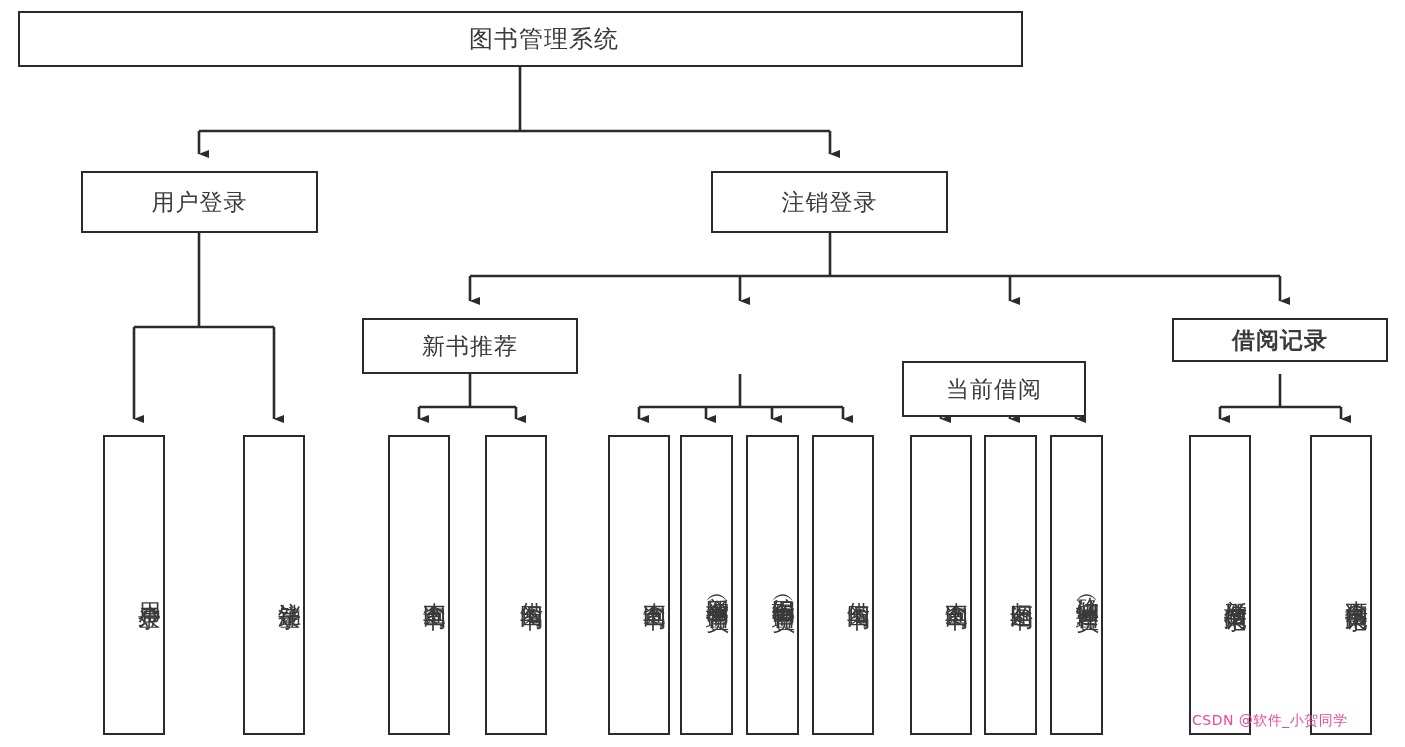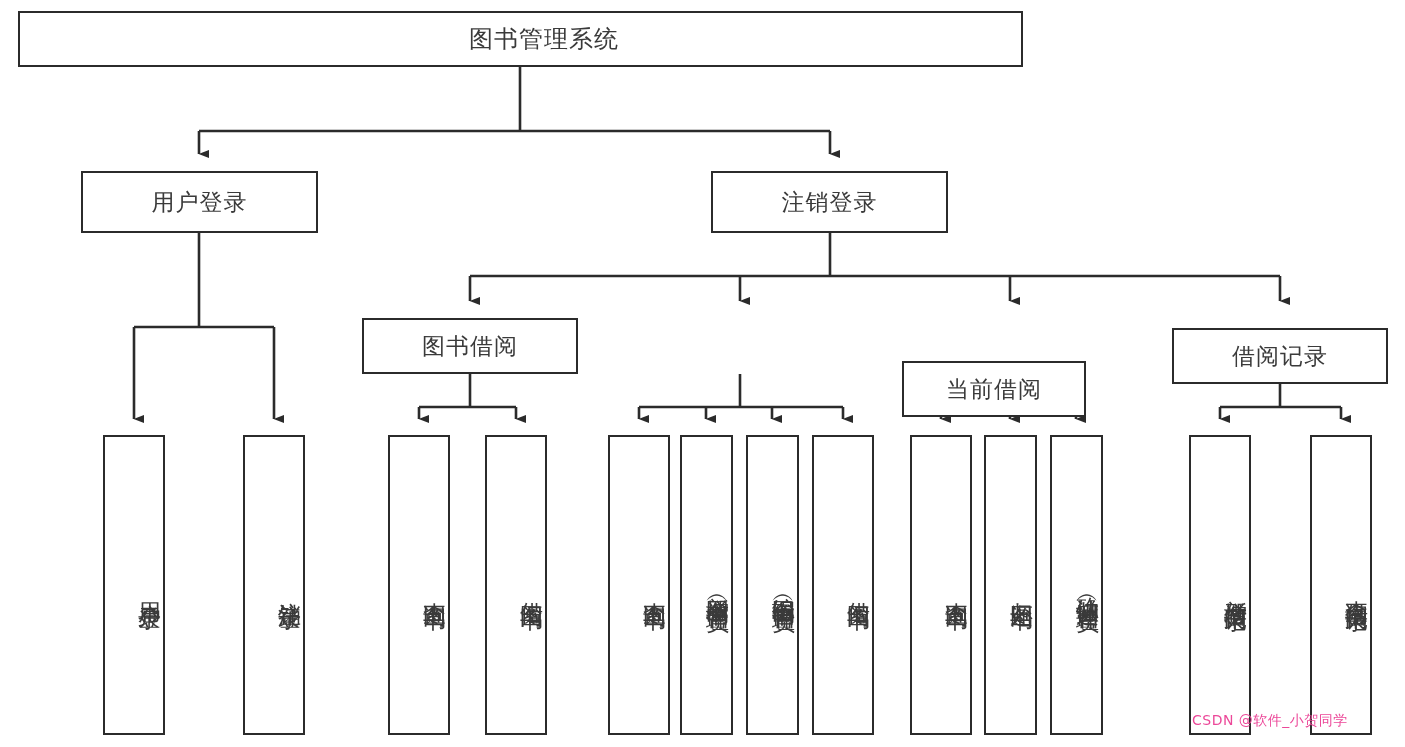--- a/index.html
+++ b/index.html
@@ -128,26 +128,26 @@
   </div>
 
   <div class="node node-h" id="node-l2-0" style="left: 81px; top: 171px; width: 237px; height: 62px;">
     <span>用户登录</span>
   </div>
   <div class="node node-h" id="node-l2-1" style="left: 711px; top: 171px; width: 237px; height: 62px;">
     <span>注销登录</span>
   </div>
 
   <div class="node node-h" id="node-l3-0" style="left: 362px; top: 318px; width: 216px; height: 56px;">
-    <span>图书借阅</span>
+    <span>新书推荐</span>
   </div>
   <div class="node node-h" id="node-l3-2" style="left: 902px; top: 318px; width: 184px; height: 56px; margin-top: 43px;">
     <span>当前借阅</span>
   </div>
-  <div class="node node-h" id="node-l3-3" style="left: 1172px; top: 328px; width: 216px; height: 56px;">
+  <div class="node node-h" id="node-l3-3" style="left: 1172px; top: 318px; width: 216px; height: 44px; font-weight: bold;">
     <span>借阅记录</span>
   </div>
 
   <div class="node node-v" id="node-leaf-0" style="left: 103px; top: 435px; width: 62px; height: 300px;">
     <span class="vtext">用户登录</span>
   </div>
   <div class="node node-v" id="node-leaf-1" style="left: 243px; top: 435px; width: 62px; height: 300px;">
     <span class="vtext">注销登录</span>
   </div>
   <div class="node node-v" id="node-leaf-2" style="left: 388px; top: 435px; width: 62px; height: 300px;">

